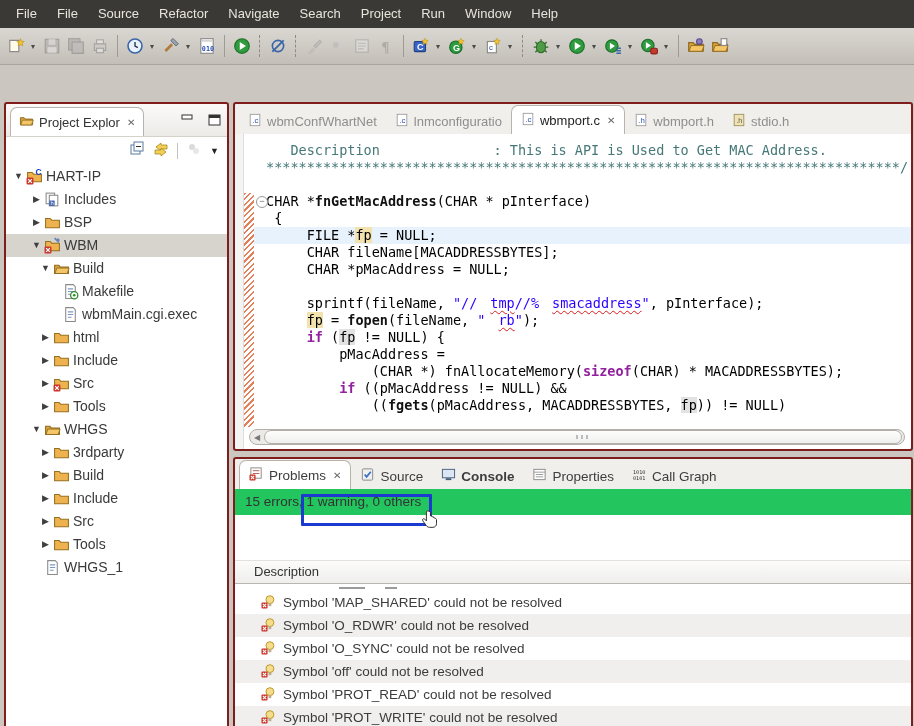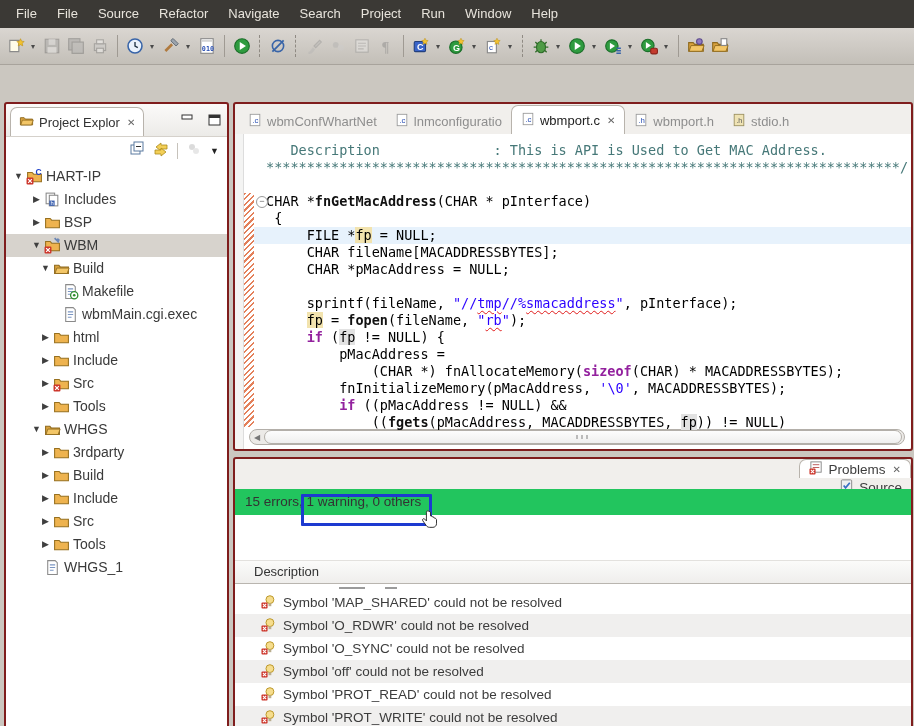--- a/index.html
+++ b/index.html
@@ -63,21 +63,21 @@
   .fold{position:absolute;left:21px;width:10px;height:10px;border:1px solid #9a9a9a;border-radius:50%;
         color:#666;font-size:9px;line-height:9px;text-align:center;background:#fff;z-index:4;}
   .code{position:absolute;top:8px;left:0;right:0;font-family:"DejaVu Sans Mono",monospace;
         font-size:13.5px;z-index:1;}
   .codeline{height:17px;line-height:17px;white-space:pre;padding-left:31px;}
   .codeline.hl{background:var(--line_highlight);}
   .cm{color:var(--comment);}
   .st{color:var(--string);}
   .kw{color:var(--keyword);font-weight:bold;}
   .fn{font-weight:bold;color:#111;}
-  .sp{text-decoration:underline wavy #e01b1b 1px;text-underline-offset:2px;}
+  .sp{text-decoration:underline wavy #e01b1b 1px;text-underline-offset:2px;margin-left:13px;}
   .ow{background:var(--occurrence_write);}
   .or{background:var(--occurrence_read);}
   .hscroll{position:absolute;left:14px;right:6px;bottom:4px;height:14px;border:1px solid #b3afa9;
            border-radius:8px;background:#eceae7;display:flex;align-items:center;}
   .harrow{width:14px;text-align:center;font-size:8px;color:#777;}
   .hthumb{height:12px;flex:1;margin-right:2px;background:linear-gradient(#fdfdfd,#efefee);
           border:1px solid #b3afa9;border-radius:7px;position:relative;}
   .hthumb:after{content:"";position:absolute;left:50%;top:4px;width:14px;height:4px;
           background:repeating-linear-gradient(90deg,#bbb 0 2px,transparent 2px 5px);transform:translateX(-50%);}
 
@@ -89,21 +89,21 @@
           background:linear-gradient(#fbfbfa,#efeeec);border-bottom:1px solid #b9b5af;border-top:1px solid #e3e1de;margin-top:45px;}
   .sliver{height:7px;position:relative;background:#fff;overflow:hidden;}
   .sliver i{position:absolute;top:3px;height:2px;background:#9b9b9b;}
   .prow{height:23px;display:flex;align-items:center;font-size:13.5px;color:#3c3c3c;padding-left:26px;gap:7px;}
   .prow.alt{background:#f0efee;}
   .prow svg{width:15px;height:15px;flex:none;}
   .prow.partial{height:7px;overflow:hidden;align-items:flex-start;}
   .anno-box{position:absolute;border:3px solid var(--annotation);z-index:6;border-radius:1px;}
   .hand{position:absolute;z-index:7;width:22px;height:24px;}
 
-  .vtabbar{height:30px;display:flex;align-items:flex-end;background:#f1efec;border-radius:3px 3px 0 0;padding-left:4px;flex-direction:column;}
+  .vtabbar{height:30px;display:flex;align-items:flex-end;background:#f1efec;border-radius:3px 3px 0 0;padding-left:4px;}
   .vtab{display:flex;align-items:center;gap:5px;height:26px;padding:0 9px;font-size:13.5px;color:#3d3d3d;}
   .vtab svg{width:15px;height:15px;}
   .vtab.active{background:#fff;border:1px solid #b8b3ac;border-bottom:none;border-radius:7px 7px 0 0;height:28px;}
   .vtab.bold{font-weight:bold;}
 </style>
 </head>
 <body>
 
 <div class="screen">
   <div class="menubar" id="menubar">
@@ -516,21 +516,20 @@
             <div class="codeline"><span> {</span></div>
             <div class="codeline hl"><span>     FILE *</span><span class="ow">fp</span><span> = NULL;</span></div>
             <div class="codeline"><span>     CHAR fileName[MACADDRESSBYTES];</span></div>
             <div class="codeline"><span>     CHAR *pMacAddress = NULL;</span></div>
             <div class="codeline"></div>
             <div class="codeline"><span>     sprintf(fileName, </span><span class="st">"//</span><span class="st sp">tmp</span><span class="st">//%</span><span class="st sp">smacaddress</span><span class="st">"</span><span>, pInterface);</span></div>
             <div class="codeline"><span>     </span><span class="ow">fp</span><span> = </span><span class="fn">fopen</span><span>(fileName, </span><span class="st">"</span><span class="st sp">rb</span><span class="st">"</span><span>);</span></div>
             <div class="codeline"><span>     </span><span class="kw">if</span><span> (</span><span class="or">fp</span><span> != NULL) {</span></div>
             <div class="codeline"><span>         pMacAddress =</span></div>
             <div class="codeline"><span>             (CHAR *) fnAllocateMemory(</span><span class="kw">sizeof</span><span>(CHAR) * MACADDRESSBYTES);</span></div>
-            <div class="codeline"><span>         fnInitializeMemory(pMacAddress, </span><span class="st">'\0'</span><span>, MACADDRESSBYTES);</span></div>
             <div class="codeline"><span>         </span><span class="kw">if</span><span> ((pMacAddress != NULL) &amp;&amp;</span></div>
             <div class="codeline"><span>             ((</span><span class="fn">fgets</span><span>(pMacAddress, MACADDRESSBYTES, </span><span class="or">fp</span><span>)) != NULL)</span></div>
           </div>
         <div class="hscroll">
           <span class="harrow">◀</span>
           <span class="hthumb"></span>
         </div>
       </div>
     </section>
 

